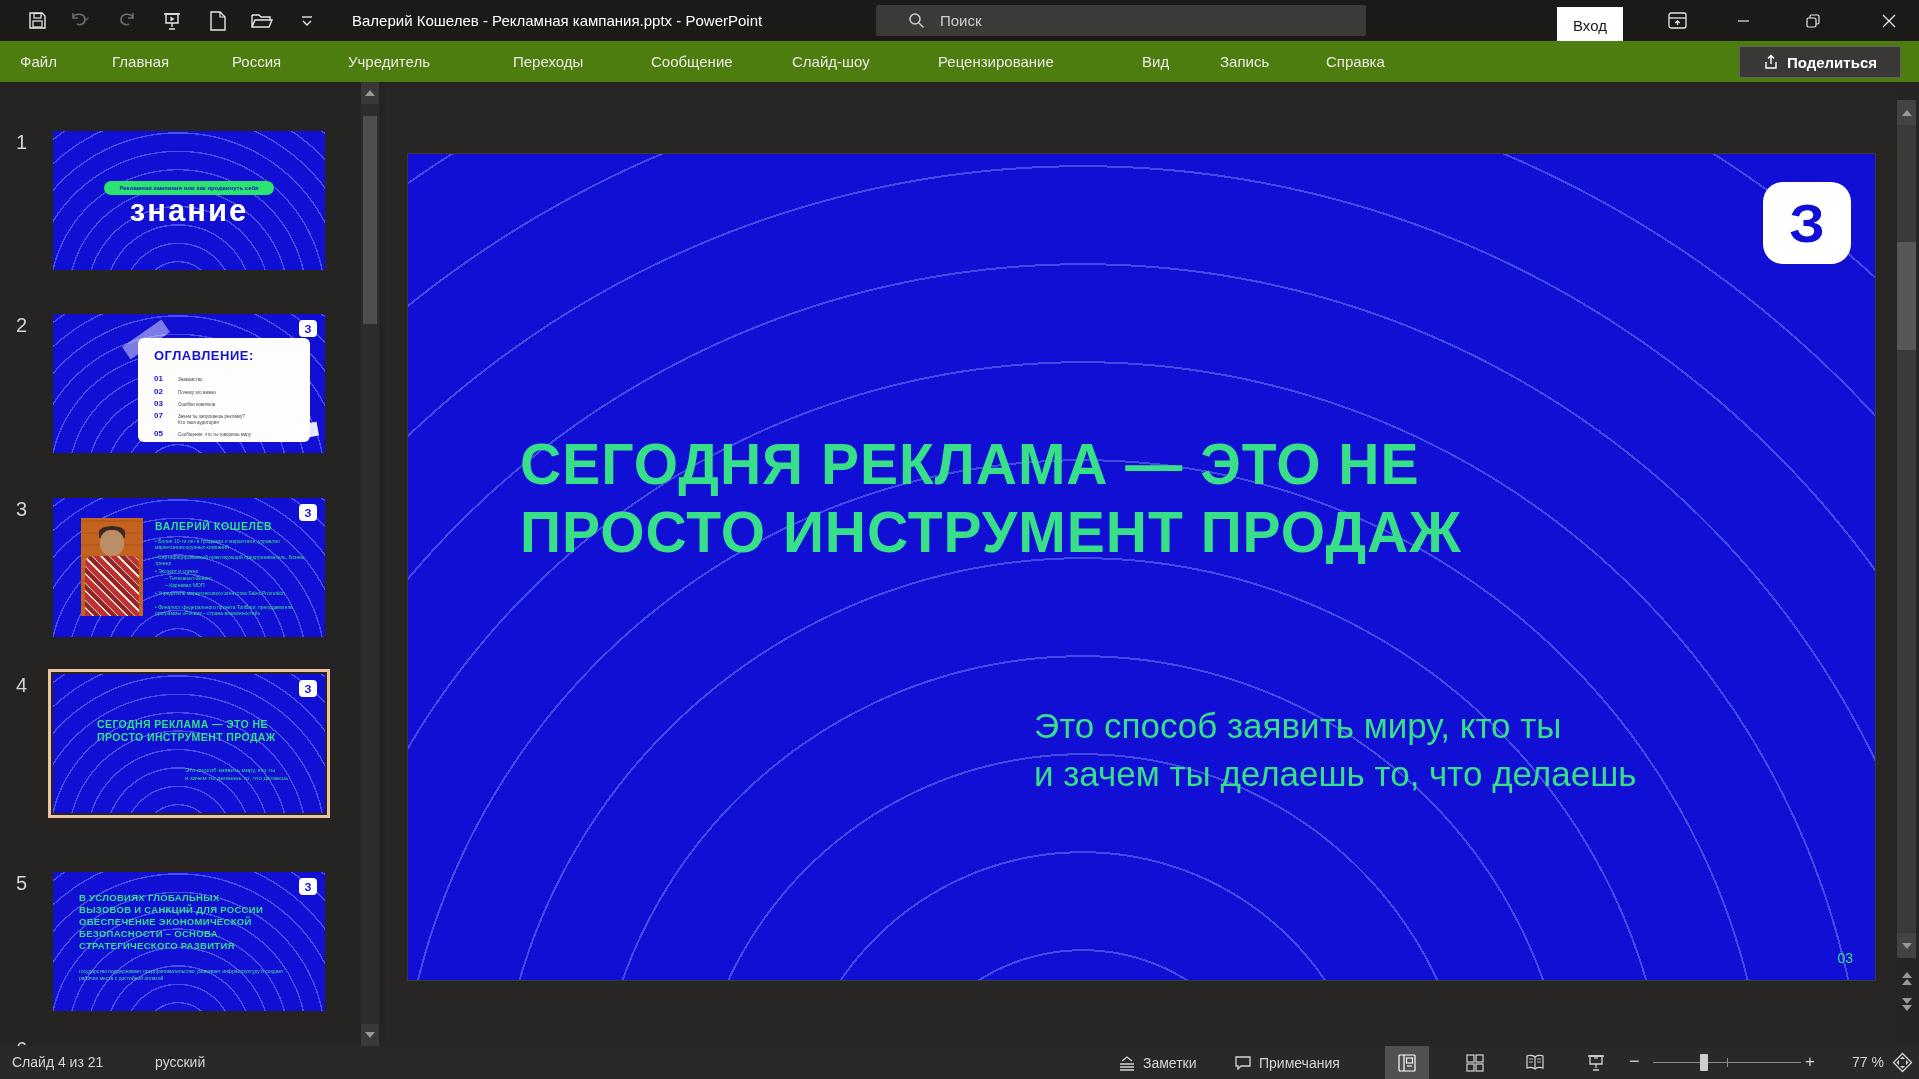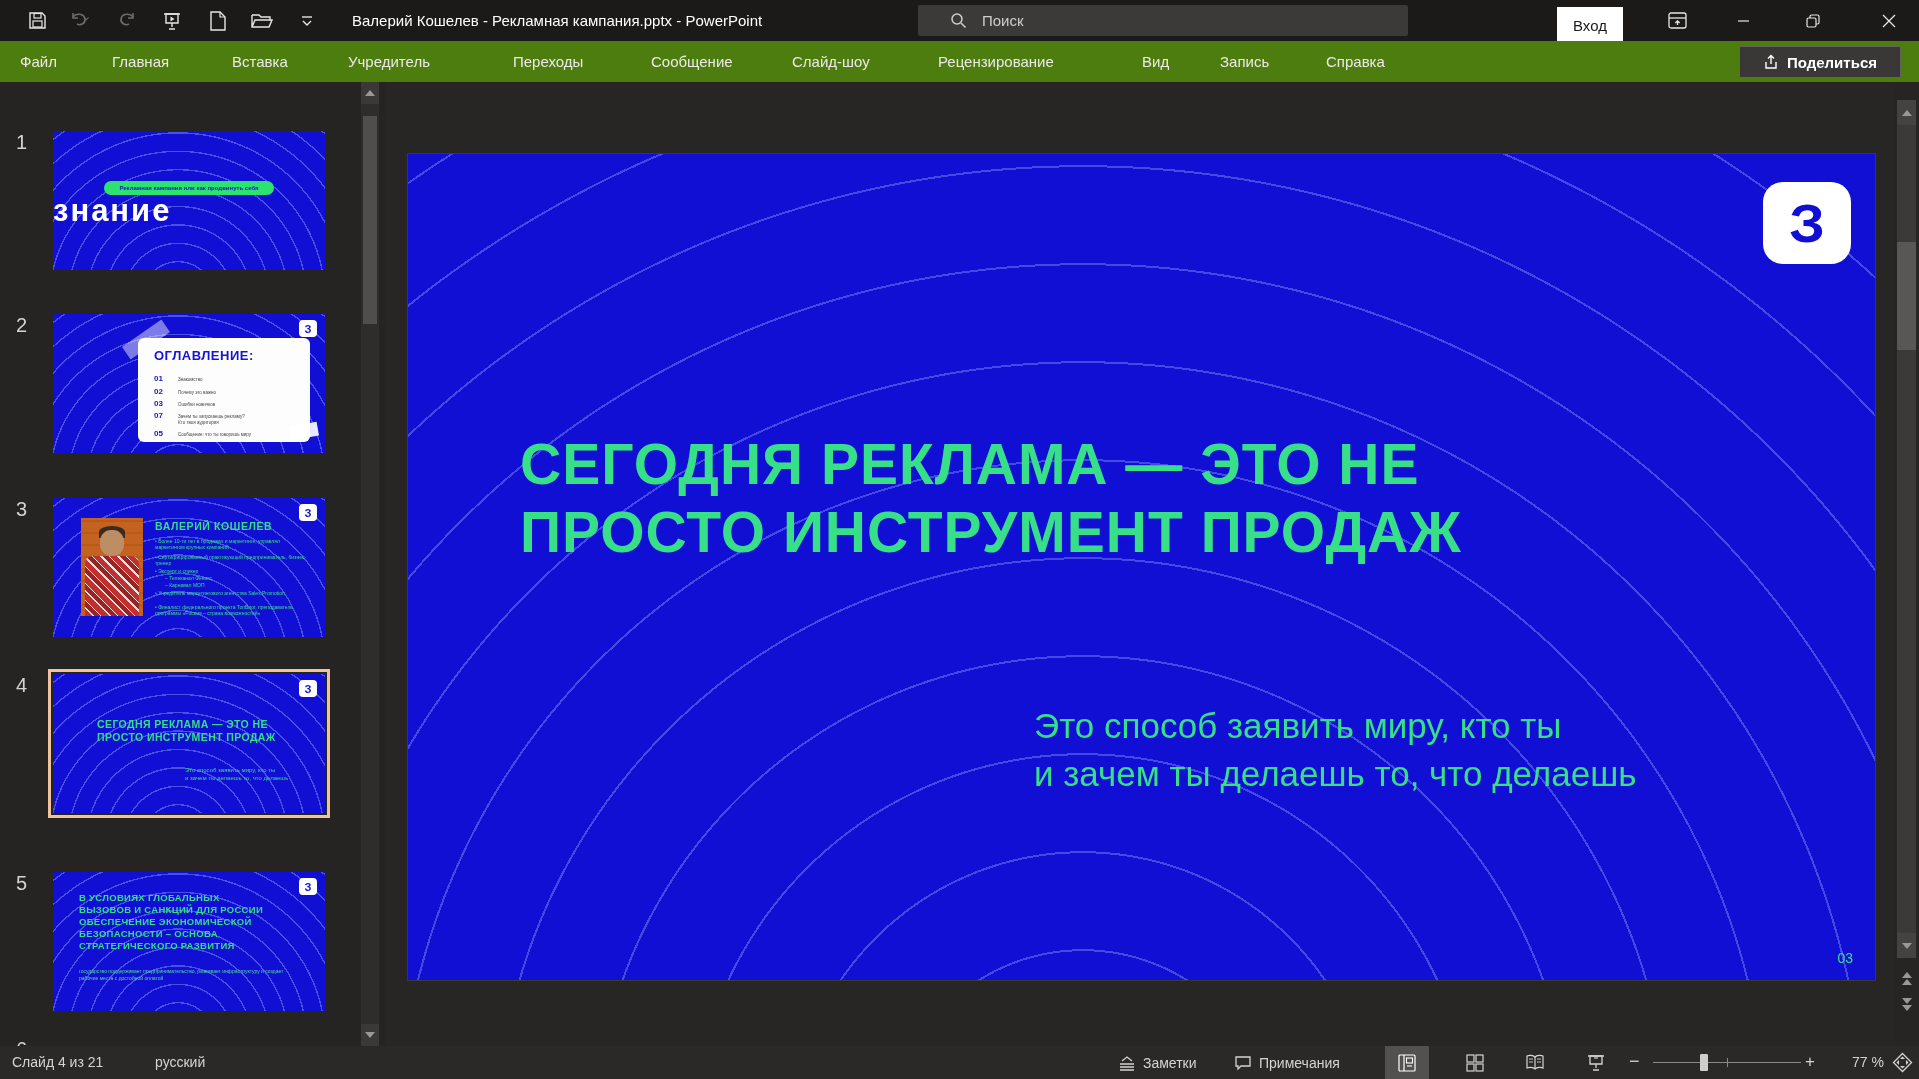--- a/index.html
+++ b/index.html
@@ -5,21 +5,21 @@
   html,body{margin:0;padding:0;background:#000;}
   *{box-sizing:border-box;font-family:"Liberation Sans","DejaVu Sans",sans-serif;}
   #app{position:relative;width:1919px;height:1079px;background:#262524;overflow:hidden;color:#e8e6e3;}
 
   
   .titlebar{position:absolute;left:0;top:0;width:1919px;height:41px;background:#1b1a19;display:flex;align-items:center;}
   .qat{display:flex;align-items:center;gap:19px;padding-left:24px;}
   .tb-ico{width:26px;height:26px;display:flex;align-items:center;justify-content:center;cursor:default;}
   .tb-ico svg{display:block;}
   .doc-title{margin-left:32px;font-size:15px;color:#fff;white-space:nowrap;}
-  .searchbox{position:absolute;left:918px;top:5px;width:490px;height:31px;background:#3b3a39;border-radius:2px;display:flex;align-items:center;padding-left:40px;}
+  .searchbox{position:absolute;left:876px;top:5px;width:490px;height:31px;background:#3b3a39;border-radius:2px;display:flex;align-items:center;padding-left:40px;}
   .searchbox .mag{position:absolute;left:32px;top:7px;}
   .searchbox input{background:transparent;border:none;outline:none;color:#e8e6e3;font-size:15px;width:360px;padding-left:24px;}
   .searchbox input::placeholder{color:#d0cecc;}
   .signin{position:absolute;left:1557px;top:7px;height:37px;padding:0 16px;background:#fff;color:#1b1a19;font-size:15px;border:none;display:flex;align-items:center;border-radius:0;}
   .winbtn{position:absolute;top:0;width:56px;height:41px;display:flex;align-items:center;justify-content:center;}
   .wb-ribbon{left:1649px;} .wb-min{left:1715px;} .wb-max{left:1785px;} .wb-close{left:1858px;width:61px;}
 
   
   .menubar{position:absolute;left:0;top:41px;width:1919px;height:41px;background:#4d7c0f;}
   .mtab{position:absolute;top:0;height:41px;display:flex;align-items:center;font-size:15px;color:#eceae7;padding:0 2px;cursor:default;}
@@ -29,21 +29,21 @@
   
   .bodyarea{position:absolute;left:0;top:82px;width:1919px;height:964px;}
   .thumbpanel{position:absolute;left:0;top:0;width:385px;height:964px;background:#252423;overflow:hidden;}
   .slnum{position:absolute;left:16px;font-size:20px;color:#d5d3d1;}
   .thumb{position:absolute;left:53px;width:272px;height:139px;background:#120fd4;overflow:hidden;cursor:pointer;
          background-image:repeating-radial-gradient(circle at 46% 120%, rgba(148,170,255,0) 0 17px, rgba(148,170,255,.42) 17px 18.4px);}
   .thumb.sel{outline:3px solid #f0c3a0;outline-offset:2px;}
   .badge{position:absolute;top:6px;right:8px;width:18px;height:17px;background:#fff;border-radius:4px;color:#120fd4;font-weight:bold;font-size:11px;display:flex;align-items:center;justify-content:center;}
   
   .t1pill{position:absolute;left:51px;top:50px;width:170px;height:14px;border-radius:7px;background:#2be36e;display:flex;align-items:center;justify-content:center;font-size:6px;font-weight:bold;color:#1518c8;white-space:nowrap;overflow:hidden;}
-  .t1brand{position:absolute;left:0;top:62px;width:272px;font-size:31px;font-weight:bold;letter-spacing:2px;color:#fff;}
+  .t1brand{position:absolute;left:0;top:62px;width:272px;text-align:center;font-size:31px;font-weight:bold;letter-spacing:2px;color:#fff;}
   
   .t2card{position:absolute;left:85px;top:24px;width:172px;height:104px;background:#fdfdfd;border-radius:6px;}
   .t2tape{position:absolute;left:-16px;top:-6px;width:48px;height:15px;background:rgba(255,255,255,.45);transform:rotate(-35deg);}
   .t2paper{position:absolute;right:-8px;bottom:4px;width:28px;height:14px;background:rgba(255,255,255,.9);transform:rotate(-10deg);}
   .t2head{position:absolute;left:16px;top:10px;font-size:13px;font-weight:bold;letter-spacing:.5px;color:#1414d2;}
   .t2row{position:absolute;left:16px;display:flex;gap:10px;align-items:baseline;}
   .t2num{font-size:8px;font-weight:bold;color:#1414d2;width:14px;}
   .t2lbl{font-size:4.5px;color:#444;}
   .t2sub{position:absolute;left:40px;font-size:4.5px;color:#444;}
   
@@ -195,21 +195,21 @@
     <div class="winbtn wb-close">
       <svg width="14" height="14" viewBox="0 0 14 14">
           <path d="M1 1 L13 13 M13 1 L1 13" stroke="#e8e6e3" stroke-width="1.3"></path>
         </svg>
     </div>
   </div>
 
   <div class="menubar">
     <span class="mtab mt0">Файл</span>
     <span class="mtab mt1">Главная</span>
-    <span class="mtab mt2">Вставка</span>
+    <span class="mtab mt2">Россия</span>
     <span class="mtab mt3">Учредитель</span>
     <span class="mtab mt4">Переходы</span>
     <span class="mtab mt5">Сообщение</span>
     <span class="mtab mt6">Слайд-шоу</span>
     <span class="mtab mt7">Рецензирование</span>
     <span class="mtab mt8">Вид</span>
     <span class="mtab mt9">Запись</span>
     <span class="mtab mt10">Справка</span>
     <div class="share">
       <svg width="16" height="16" viewBox="0 0 16 16">

